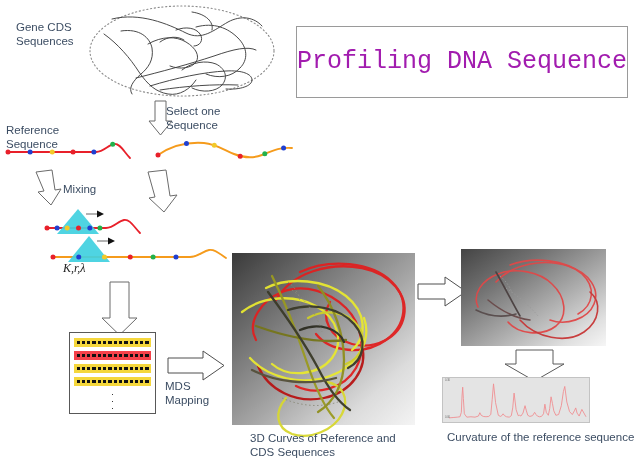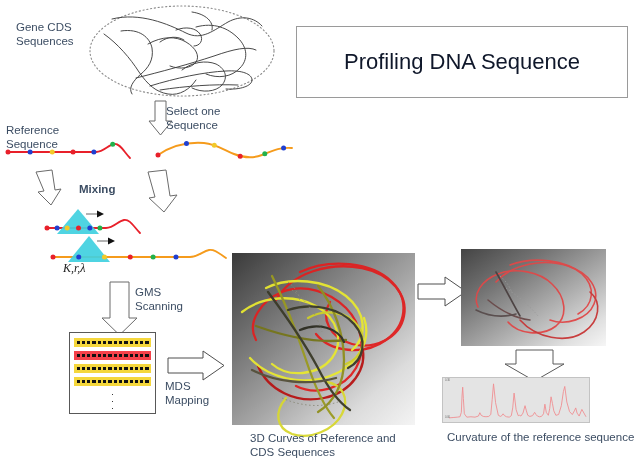--- a/index.html
+++ b/index.html
@@ -22,23 +22,23 @@
   .title-box{
     position:absolute;
     left:296px;top:26px;width:332px;height:72px;
     border:1px solid #9a9a9a;
     background:#ffffff;
     display:flex;flex-direction:column;
     align-items:center;justify-content:center;
     box-sizing:border-box;
   }
   .title-line{
-    font-family:Liberation Sans, sans-serif;
-    font-size:22px;
-    color:#0f172a;
+    font-family:Liberation Mono, monospace;
+    font-size:25px;
+    color:#a21caf;
     line-height:28px;
     white-space:pre;
   }
   .chartbox{
     position:absolute;
     background:#e2e2e2;
     border:1px solid #c3c3c3;
     box-sizing:border-box;
   }
   .tick-txt{
@@ -322,23 +322,21 @@
     <div class="tick-txt" style="left:2px;top:1px;">0.30</div>
     <div class="tick-txt" style="left:2px;top:38px;">0.00</div>
   </div>
 
   <div class="lbl" style="left:16px;top:9px;margin-top:12px;">Gene CDS
 Sequences</div>
   <div class="lbl" style="left:6px;top:124px;">Reference
 Sequence</div>
   <div class="lbl" style="left:166px;top:105px;">Select one
 Sequence</div>
-  <div class="lbl" style="left:79px;top:183px;font-weight:bold;">Mixing</div>
-  <div class="lbl" style="left:135px;top:286px;">GMS
-Scanning</div>
+  <div class="lbl" style="left:63px;top:183px;">Mixing</div>
   <div class="lbl" style="left:165px;top:380px;">MDS
 Mapping</div>
   <div class="lbl" style="left:250px;top:432px;">3D Curves of Reference and
 CDS Sequences</div>
   <div class="lbl" style="left:447px;top:431px;">Curvature of the reference sequence</div>
   <div class="lbl" style="left:63px;top:262px;font-family:Liberation Serif, serif;font-style:italic;font-size:12px;color:#222;">K,r,λ</div>
 
 </div>
 
 </body></html>

